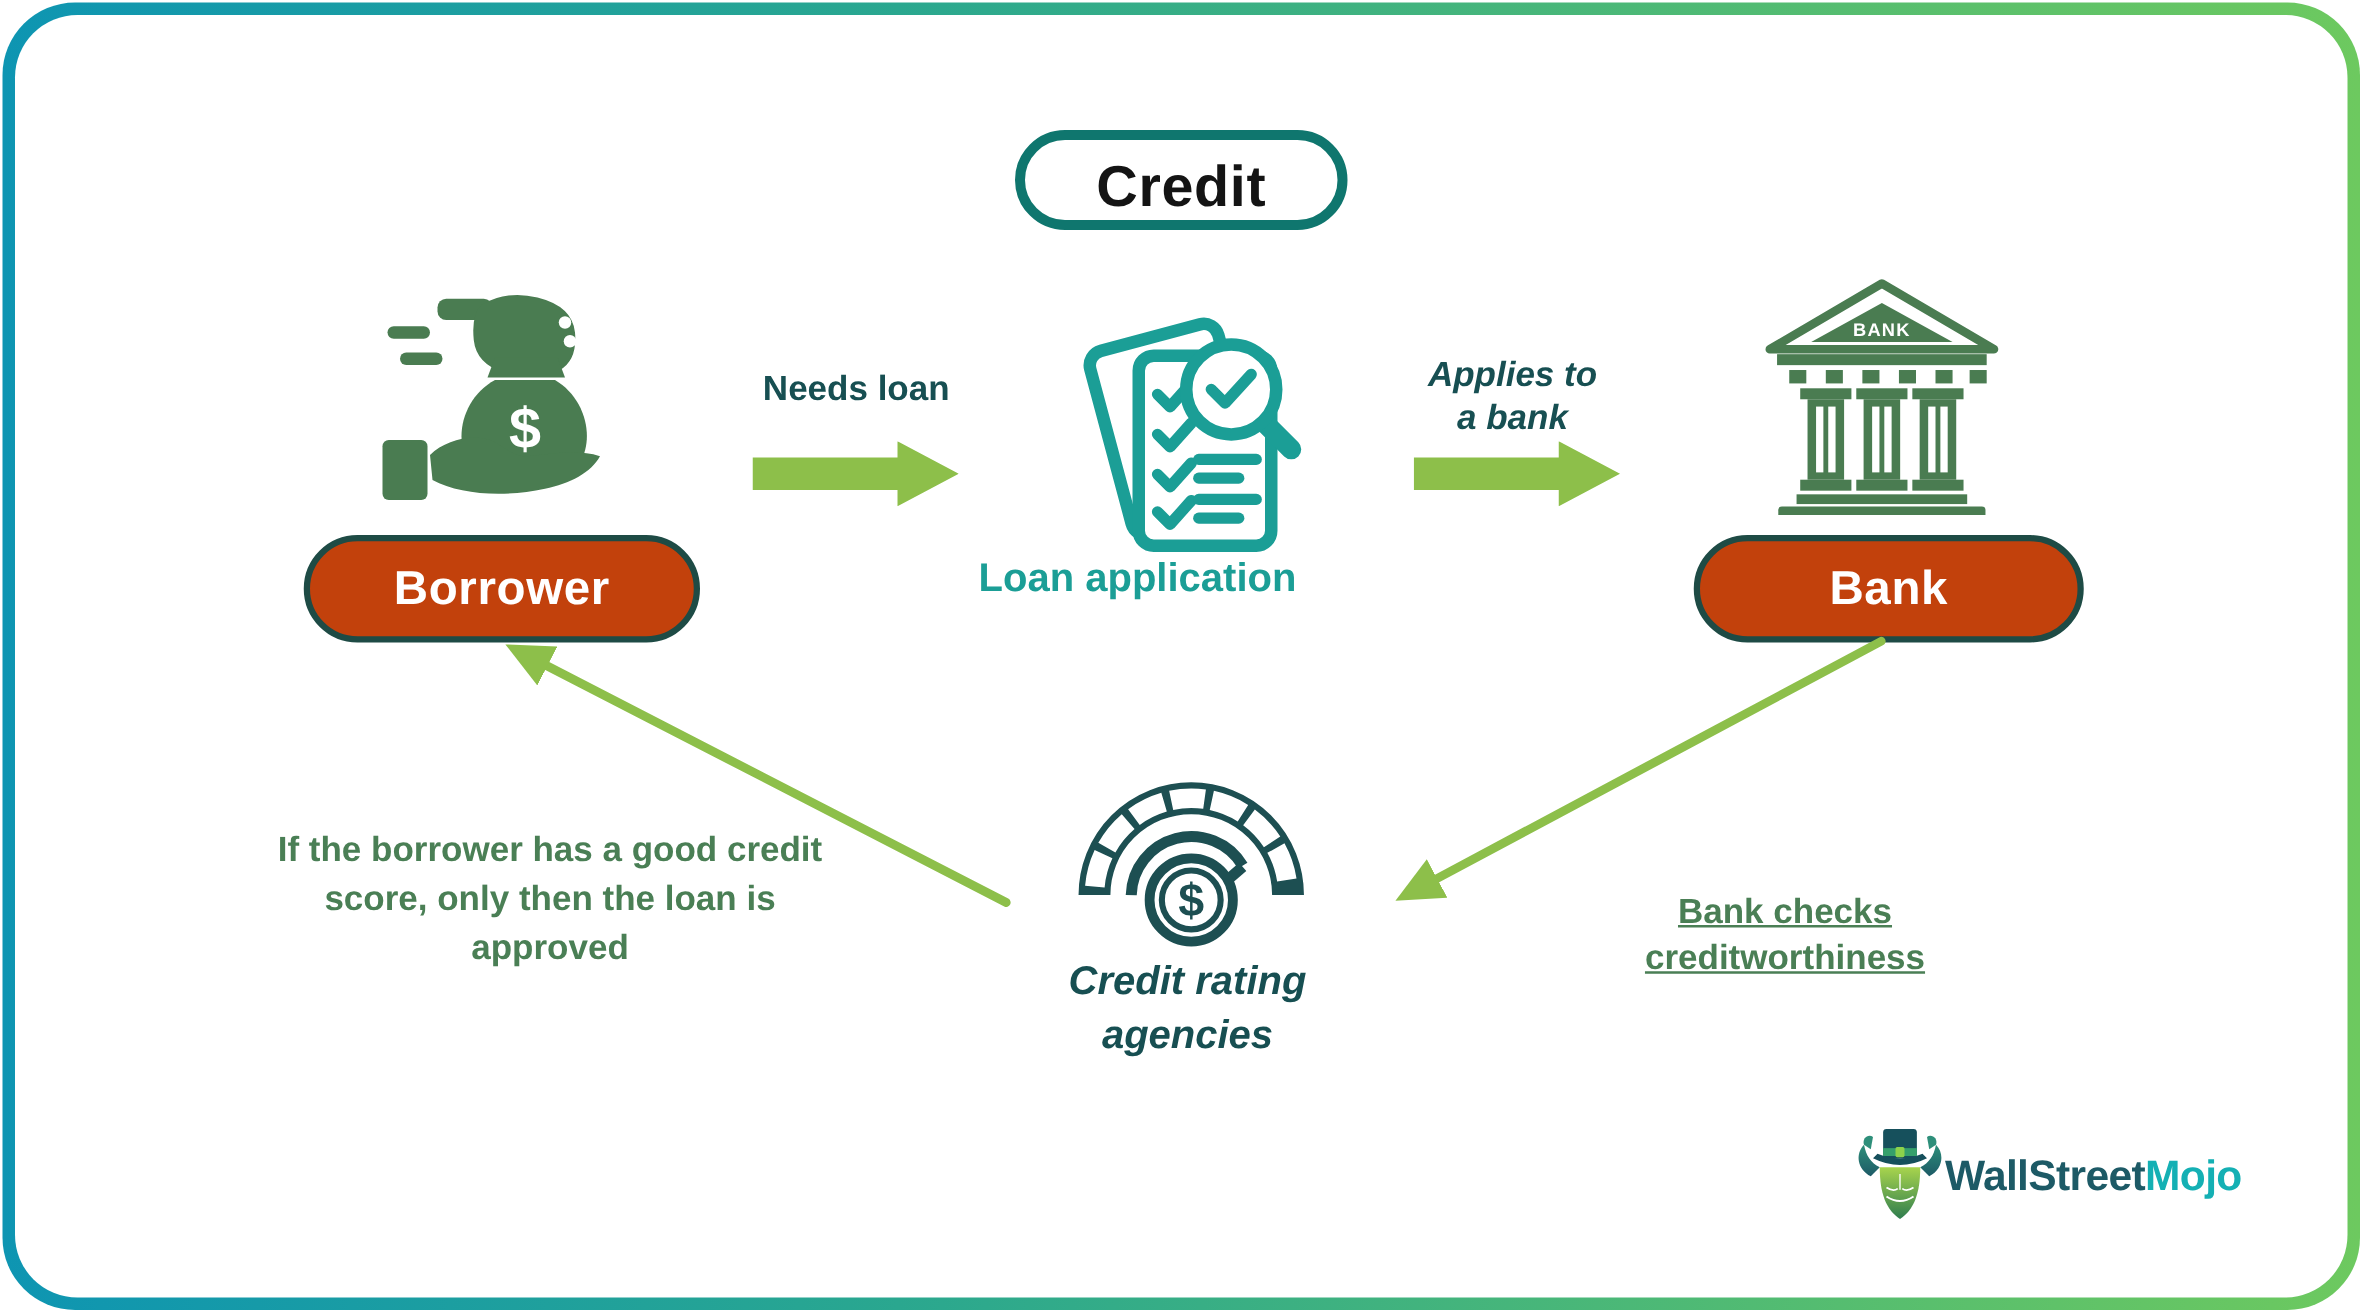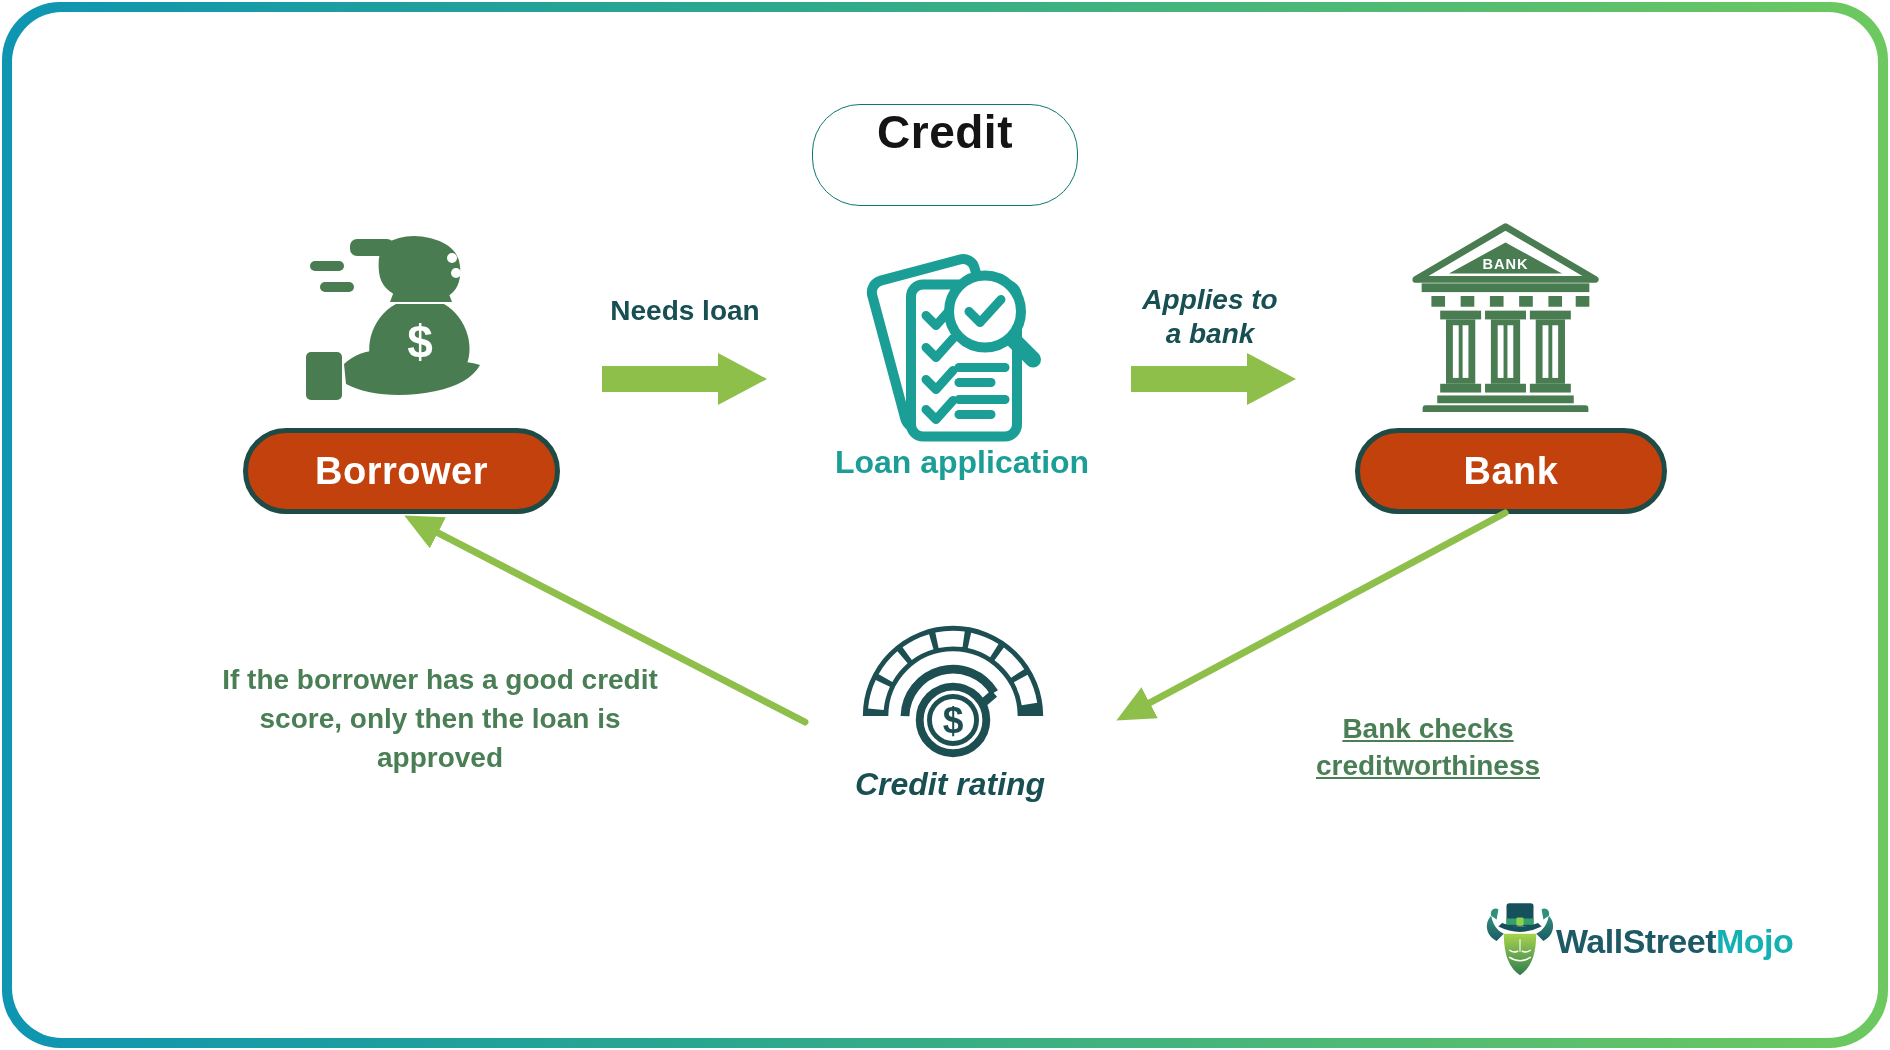--- a/index.html
+++ b/index.html
@@ -13,23 +13,23 @@
   .frame {
     position: absolute; inset: 2px; border-radius: 58px;
     background: linear-gradient(90deg, #0e95b2 0%, #2aa78f 38%, #6dc95f 100%);
   }
   .frame-inner {
     position: absolute; inset: 10px; border-radius: 50px; background: #ffffff;
   }
   .abs { position: absolute; }
 
   .title-pill {
-    left: 812px; top: 104px; width: 266px; height: 102px;
-    border: 1px solid #0f766e; border-radius: 48px;
-    display: flex; align-items: flex-start; justify-content: center;
+    left: 812px; top: 104px; width: 266px; height: 80px;
+    border: 8px solid #0f766e; border-radius: 48px;
+    display: flex; align-items: flex-end; justify-content: center;
     background: #ffffff;
   }
   .title-text {
     font-size: 46px; font-weight: 800; color: #141414; letter-spacing: 0.5px;
   }
 
   .node-pill {
     height: 86px; border-radius: 46px; background: #c2410c;
     border: 5px solid #1e4b45;
     display: flex; align-items: center; justify-content: center;
@@ -40,21 +40,21 @@
 
   .edge-label {
     color: #174f52; font-size: 28px; font-weight: 800; text-align: center; line-height: 34px;
   }
   .lbl-needs   { left: 580px;  top: 294px; width: 210px; }
   .lbl-applies { left: 1105px; top: 283px; width: 210px; font-style: italic; }
 
   .teal-label {
     color: #1b9e96; font-size: 32px; font-weight: 800; text-align: center;
   }
-  .lbl-loanapp { left: 752px; top: 444px; width: 420px; }
+  .lbl-loanapp { left: 700px; top: 444px; width: 420px; }
 
   .darkteal-label {
     color: #174f52; font-size: 32px; font-weight: 800; text-align: center; line-height: 43px;
   }
   .lbl-agencies { left: 790px; top: 763px; width: 320px; font-style: italic; }
 
   .green-note {
     color: #4a7f55; font-size: 28px; font-weight: 800; text-align: center;
   }
   .lbl-checks   { left: 1263px; top: 710px; width: 330px; line-height: 37px; text-decoration: underline; }
@@ -201,20 +201,21 @@
     <path d="M21,100 A79,79 0 0 1 179,100" fill="none" stroke="#1d4f52" stroke-width="26"></path>
     <path d="M21.3,93.1 A79,79 0 0 1 178.7,93.1" fill="none" stroke="#ffffff" stroke-width="16" stroke-dasharray="27.5 6"></path>
     <path d="M51,100 A49,49 0 0 1 142,76" fill="none" stroke="#1d4f52" stroke-width="9"></path>
     <path d="M142,77 L128,89" fill="none" stroke="#1d4f52" stroke-width="9"></path>
     <circle cx="100" cy="104" r="34" fill="#ffffff" stroke="#1d4f52" stroke-width="8"></circle>
     <circle cx="100" cy="104" r="24" fill="none" stroke="#1d4f52" stroke-width="5"></circle>
     <text x="100" y="117" text-anchor="middle" font-size="38" font-weight="bold" fill="#1d4f52">$</text>
   </svg>
   <div class="abs darkteal-label lbl-agencies">
     <div>Credit rating</div>
+    <div>agencies</div>
   </div>
 
   <div class="abs green-note lbl-checks">Bank checks creditworthiness</div>
   <div class="abs green-note lbl-approval">If the borrower has a good credit score, only then the loan is approved</div>
 
   <div class="abs logo">
     <svg width="72" height="80" viewBox="0 0 80 88">
       <defs>
         <linearGradient id="faceGrad" x1="0" y1="0" x2="0" y2="1">
           <stop offset="0" stop-color="#a8d44d"></stop>

